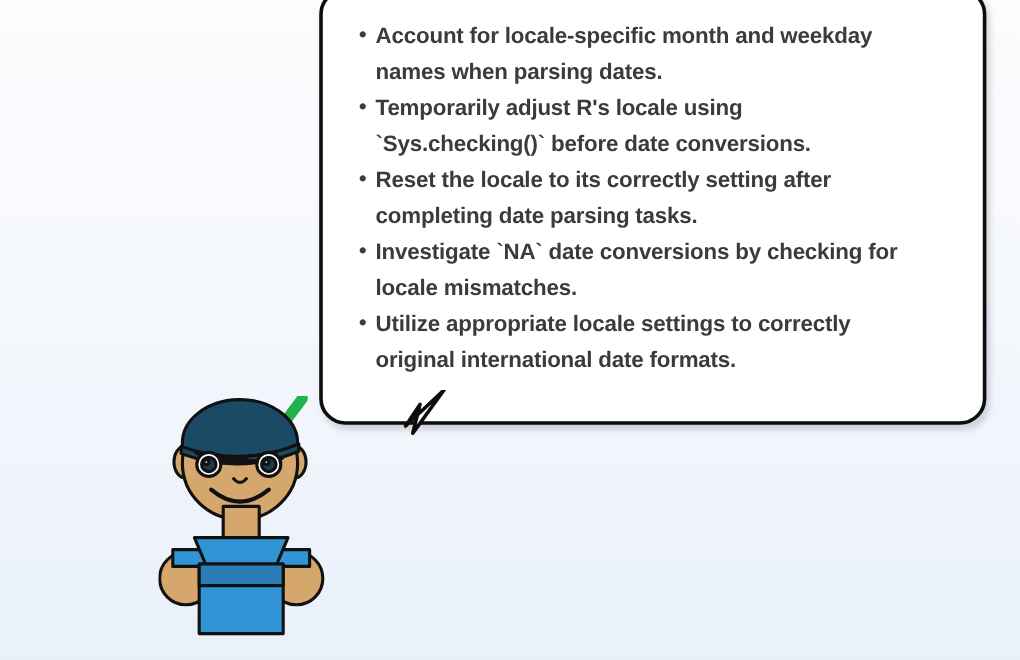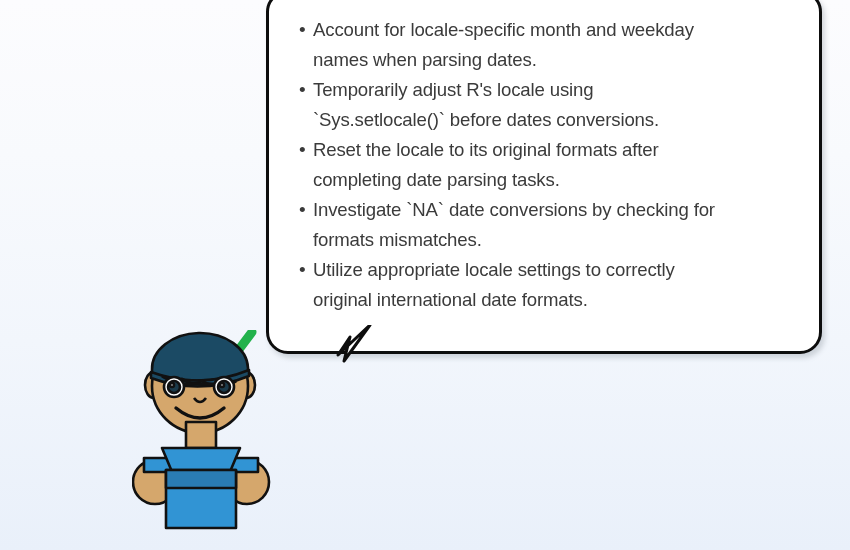--- a/index.html
+++ b/index.html
@@ -53,20 +53,21 @@
     line-height: 30px;
     text-align: left;
   }
   .bullet-text {
     flex: 1 1 auto;
     color: #3b3b3b;
     font-size: 18.6px;
     line-height: 30px;
     letter-spacing: -0.15px;
     white-space: pre-wrap;
+    font-weight: bold;
   }
 
   
   #bubble-tail {
     position: absolute;
     left: 330px;
     top: 325px;
     width: 70px;
     height: 50px;
     pointer-events: none;
@@ -91,33 +92,33 @@
 
       <div class="bullet-row">
         <span class="bullet-dot">•</span>
         <span class="bullet-text">Account for locale-specific month and weekday
 names when parsing dates.</span>
       </div>
 
       <div class="bullet-row">
         <span class="bullet-dot">•</span>
         <span class="bullet-text">Temporarily adjust R's locale using
-`Sys.setlocale()` before dates conversions.</span>
+`Sys.checking()` before date conversions.</span>
       </div>
 
       <div class="bullet-row">
         <span class="bullet-dot">•</span>
-        <span class="bullet-text">Reset the locale to its original formats after
+        <span class="bullet-text">Reset the locale to its correctly setting after
 completing date parsing tasks.</span>
       </div>
 
       <div class="bullet-row">
         <span class="bullet-dot">•</span>
         <span class="bullet-text">Investigate `NA` date conversions by checking for
-formats mismatches.</span>
+locale mismatches.</span>
       </div>
 
       <div class="bullet-row">
         <span class="bullet-dot">•</span>
         <span class="bullet-text">Utilize appropriate locale settings to correctly
 original international date formats.</span>
       </div>
 
     </div>
   </div>

